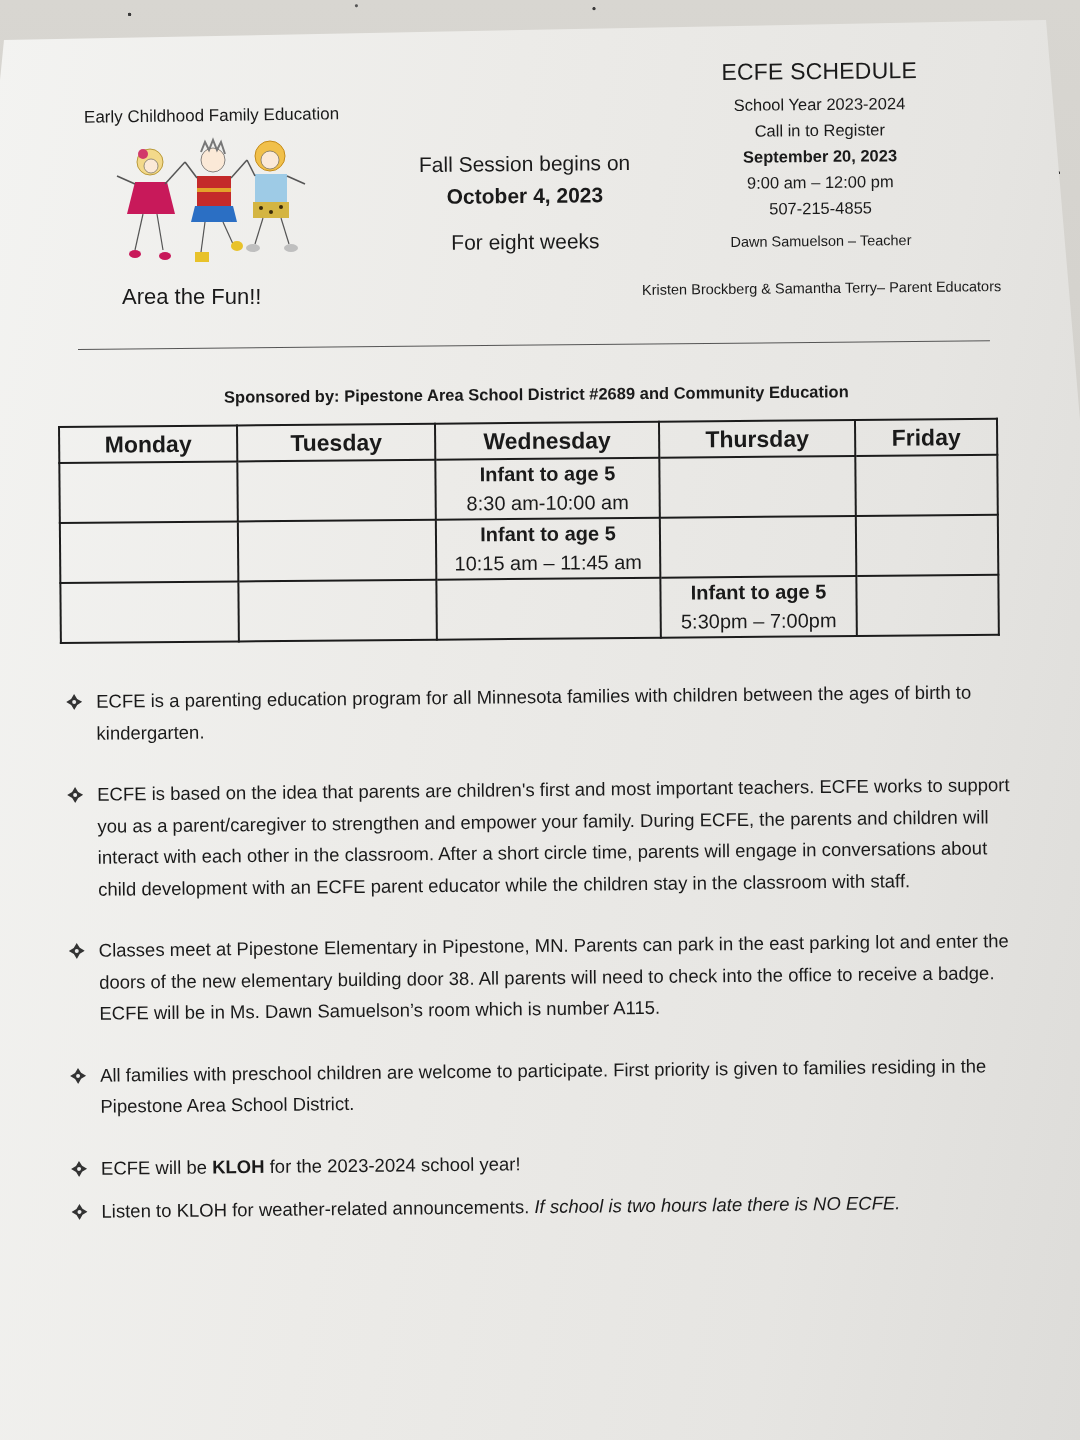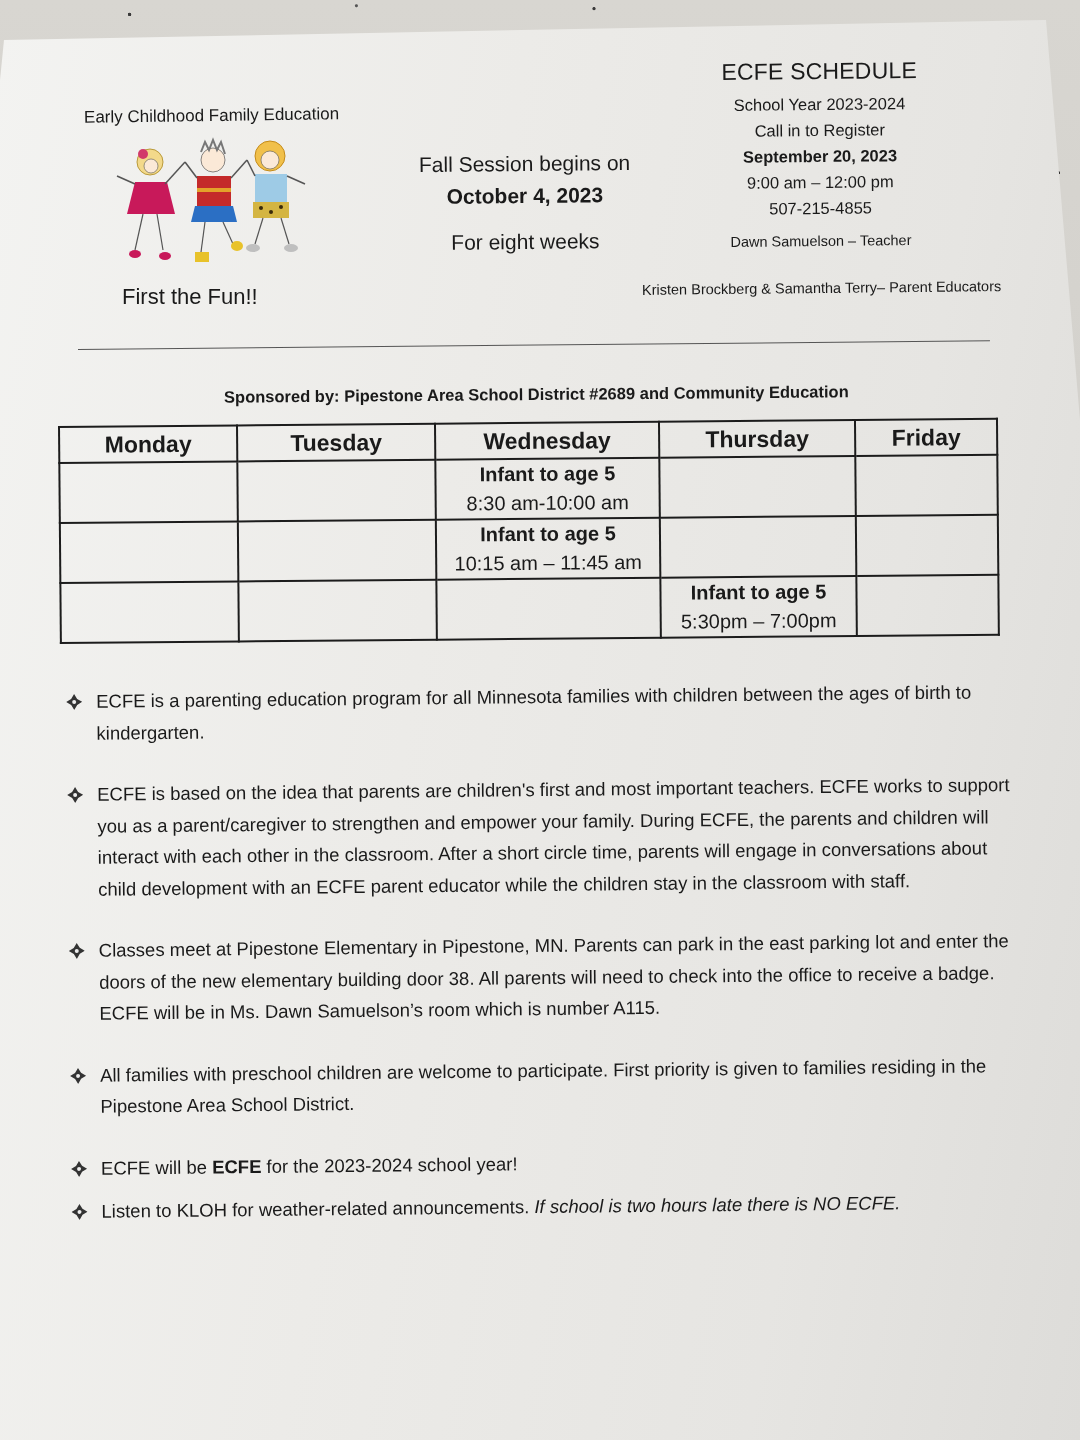--- a/index.html
+++ b/index.html
@@ -175,21 +175,21 @@
   <rect x="148" y="70" width="36" height="16" fill="#d4b542"></rect>
   <circle cx="156" cy="76" r="2" fill="#3a2a0a"></circle>
   <circle cx="166" cy="80" r="2" fill="#3a2a0a"></circle>
   <circle cx="176" cy="75" r="2" fill="#3a2a0a"></circle>
   <line x1="158" y1="86" x2="150" y2="112" stroke="#555" stroke-width="1.2"></line>
   <line x1="176" y1="86" x2="184" y2="112" stroke="#555" stroke-width="1.2"></line>
   <ellipse cx="148" cy="116" rx="7" ry="4" fill="#bfbfbf"></ellipse>
   <ellipse cx="186" cy="116" rx="7" ry="4" fill="#bfbfbf"></ellipse>
 </svg>
 
-<div class="abs join-fun">First the Fun!!</div>
+<div class="abs join-fun">Area the Fun!!</div>
 
 <div class="abs center-block">
   <div class="line1">Fall Session begins on</div>
   <div class="line2">October 4, 2023</div>
   <div class="line3">For eight weeks</div>
 </div>
 
 <div class="abs right-block">
   <div class="title">ECFE SCHEDULE</div>
   <div class="row">School Year 2023-2024</div>
@@ -284,21 +284,21 @@
         <path d="M8 0 L11 5 L16 8 L11 11 L8 16 L5 11 L0 8 L5 5 Z" fill="#333"></path>
         <circle cx="8" cy="8" r="2" fill="#eee"></circle>
       </svg>
     <span>All families with preschool children are welcome to participate.  First priority is given to families residing in the Pipestone Area School District.</span>
   </div>
   <div class="bullet tight">
     <svg class="diamond" viewBox="0 0 16 16">
         <path d="M8 0 L11 5 L16 8 L11 11 L8 16 L5 11 L0 8 L5 5 Z" fill="#333"></path>
         <circle cx="8" cy="8" r="2" fill="#eee"></circle>
       </svg>
-    <span>ECFE will be </span><b>ECFE</b><span> for the 2023-2024 school year!</span>
+    <span>ECFE will be </span><b>KLOH</b><span> for the 2023-2024 school year!</span>
   </div>
   <div class="bullet tight">
     <svg class="diamond" viewBox="0 0 16 16">
         <path d="M8 0 L11 5 L16 8 L11 11 L8 16 L5 11 L0 8 L5 5 Z" fill="#333"></path>
         <circle cx="8" cy="8" r="2" fill="#eee"></circle>
       </svg>
     <span>Listen to KLOH for weather-related announcements. </span><i>If school is two hours late there is NO ECFE.</i>
   </div>
 </div>
 

